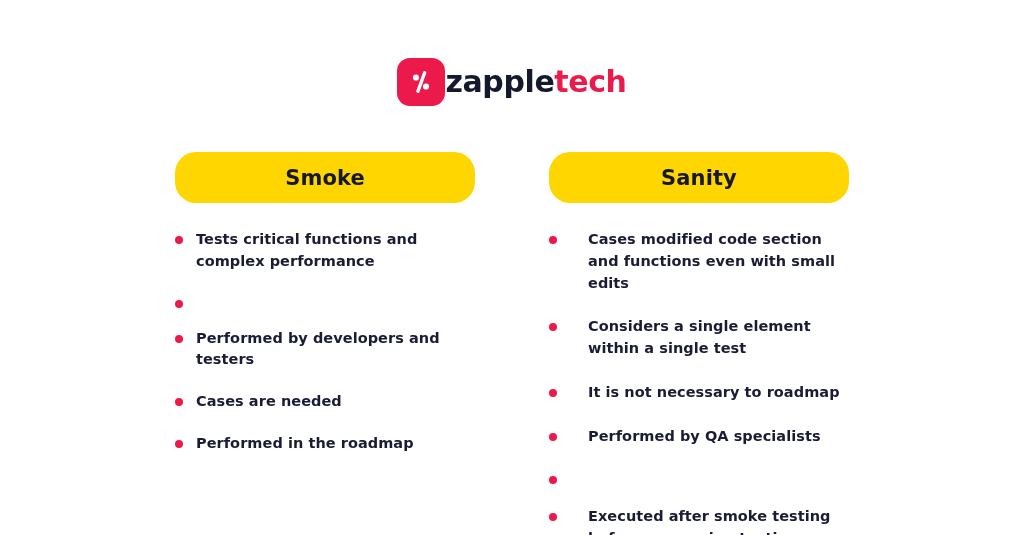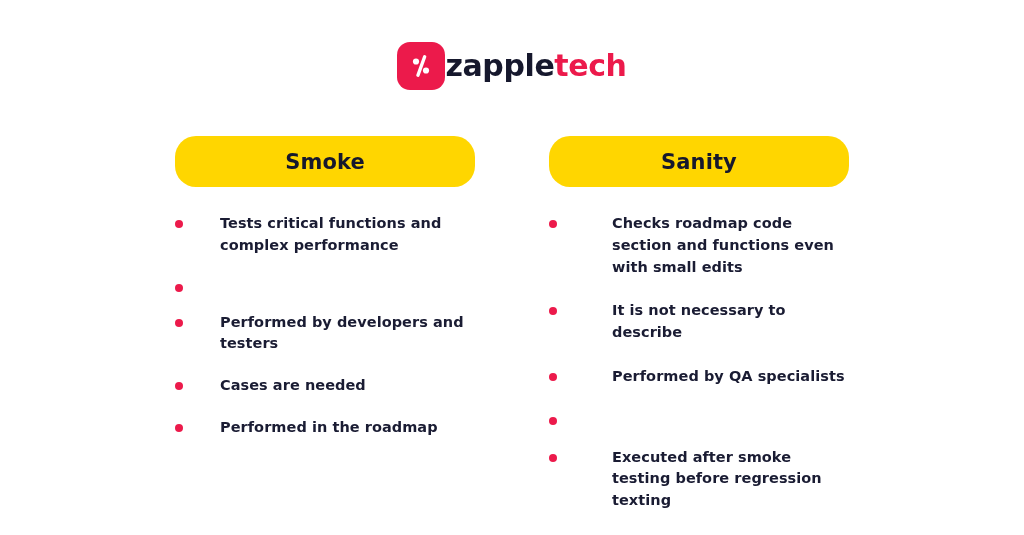--- a/index.html
+++ b/index.html
@@ -20,21 +20,21 @@
     width: 1024px;
     height: 535px;
     box-sizing: border-box;
   }
 
   
   .logo-row {
     display: flex;
     align-items: center;
     justify-content: center;
-    padding-top: 42px;
+    padding-top: 58px;
   }
   .logo-mark {
     width: 48px;
     height: 48px;
     border-radius: 13px;
     background: #ec1a4b;
     display: flex;
     align-items: center;
     justify-content: center;
     flex: none;
@@ -92,21 +92,20 @@
     background: #ec1a4b;
     flex: none;
     margin-top: 7px;
   }
   .item-text {
     font-size: 14.5px;
     font-weight: 600;
     line-height: 1.5;
     color: #1a1c33;
     letter-spacing: 0.05px;
-    margin-left: 24px;
   }
   .column.sanity .col-list li { margin-bottom: 22px; }
   .column.sanity .item-text { padding-left: 18px; }
 </style>
 </head>
 <body>
 
 <div class="page">
 
   <div class="logo-row">
@@ -147,25 +146,29 @@
           <span class="item-text">Performed in the roadmap</span>
         </li>
       </ul>
     </div>
 
     <div class="column sanity">
       <div class="col-header">Sanity</div>
       <ul class="col-list">
         <li>
           <span class="bullet"></span>
-          <span class="item-text">Checks roadmap code section and functions even with small edits</span>
+          <span class="item-text">Cases modified code section and functions even with small edits</span>
         </li>
         <li>
           <span class="bullet"></span>
-          <span class="item-text">It is not necessary to describe</span>
+          <span class="item-text">Considers a single element within a single test</span>
+        </li>
+        <li>
+          <span class="bullet"></span>
+          <span class="item-text">It is not necessary to roadmap</span>
         </li>
         <li>
           <span class="bullet"></span>
           <span class="item-text">Performed by QA specialists</span>
         </li>
         <li>
           <span class="bullet"></span>
         </li>
         <li>
           <span class="bullet"></span>

